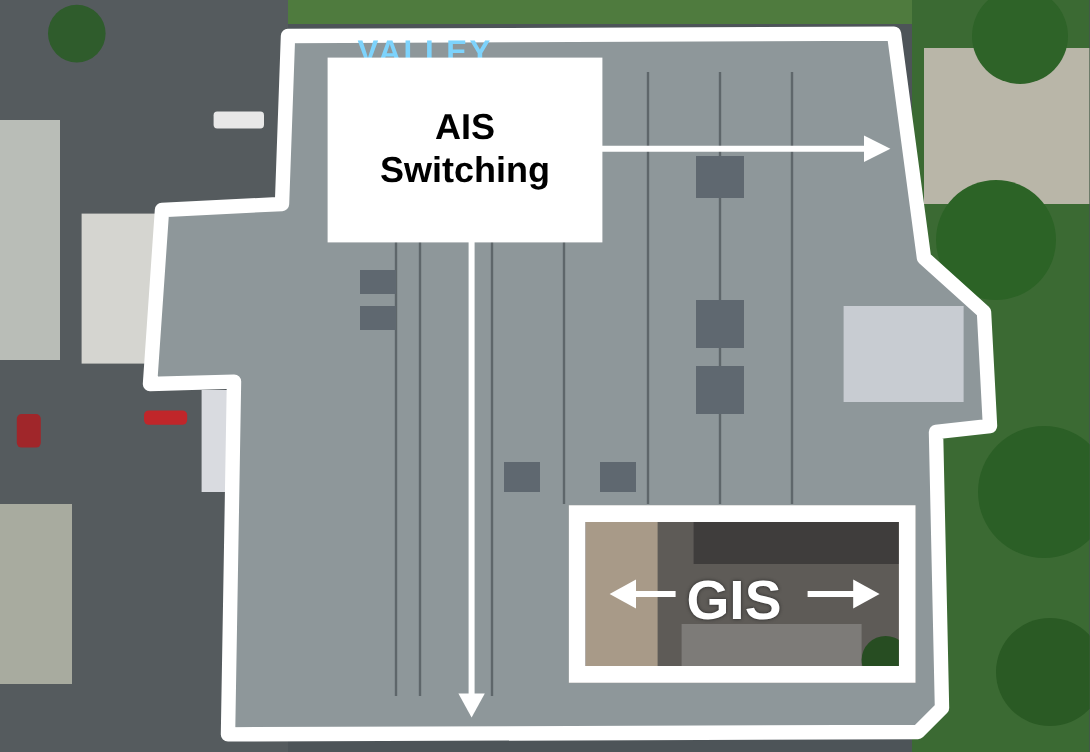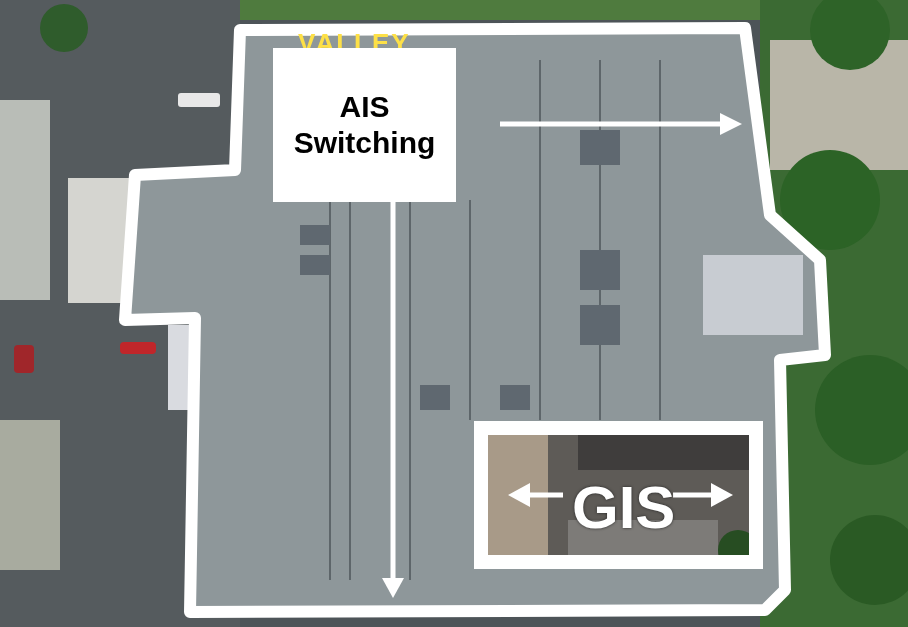--- a/index.html
+++ b/index.html
@@ -1,22 +1,22 @@
 <!DOCTYPE html>
 <html><head>
 <meta charset="utf-8">
 <style>
   html,body{margin:0;padding:0;}
   body{width:908px;height:627px;overflow:hidden;position:relative;background:#4a5055;font-family:"Liberation Sans",sans-serif;}
   .scene{position:absolute;left:0;top:0;width:908px;height:627px;}
   .label-box{position:absolute;background:#fff;display:flex;align-items:center;justify-content:center;text-align:center;font-weight:bold;color:#000;}
-  .ais{left:273px;top:48px;width:183px;height:154px;font-size:30px;line-height:36px;flex-direction:column;}
+  .ais{left:273px;top:48px;width:229px;height:154px;font-size:30px;line-height:36px;flex-direction:column;}
   .gis-frame{position:absolute;left:474px;top:421px;width:289px;height:148px;border:14px solid #fff;box-sizing:border-box;background:#6b6862;}
-  .gis-text{position:absolute;left:572px;top:473px;font-size:60px;font-weight:bold;color:#fff;text-shadow:0 0 3px #222;}
-  .valley{position:absolute;left:298px;top:28px;font-size:26px;font-weight:bold;color:#fde047;letter-spacing:2px;}
+  .gis-text{position:absolute;left:572px;top:473px;font-size:46px;font-weight:bold;color:#fff;text-shadow:0 0 3px #222;}
+  .valley{position:absolute;left:298px;top:28px;font-size:26px;font-weight:bold;color:#7dd3fc;letter-spacing:2px;}
 </style>
 </head>
 <body>
 
 <svg class="scene" viewBox="0 0 908 627" xmlns="http://www.w3.org/2000/svg">
 
   <rect x="0" y="0" width="908" height="627" fill="#4d5458"></rect>
   <rect x="0" y="0" width="240" height="627" fill="#555b5e"></rect>
   <rect x="760" y="0" width="148" height="627" fill="#3b6a33"></rect>
   <rect x="770" y="40" width="138" height="130" fill="#b9b6a8"></rect>

